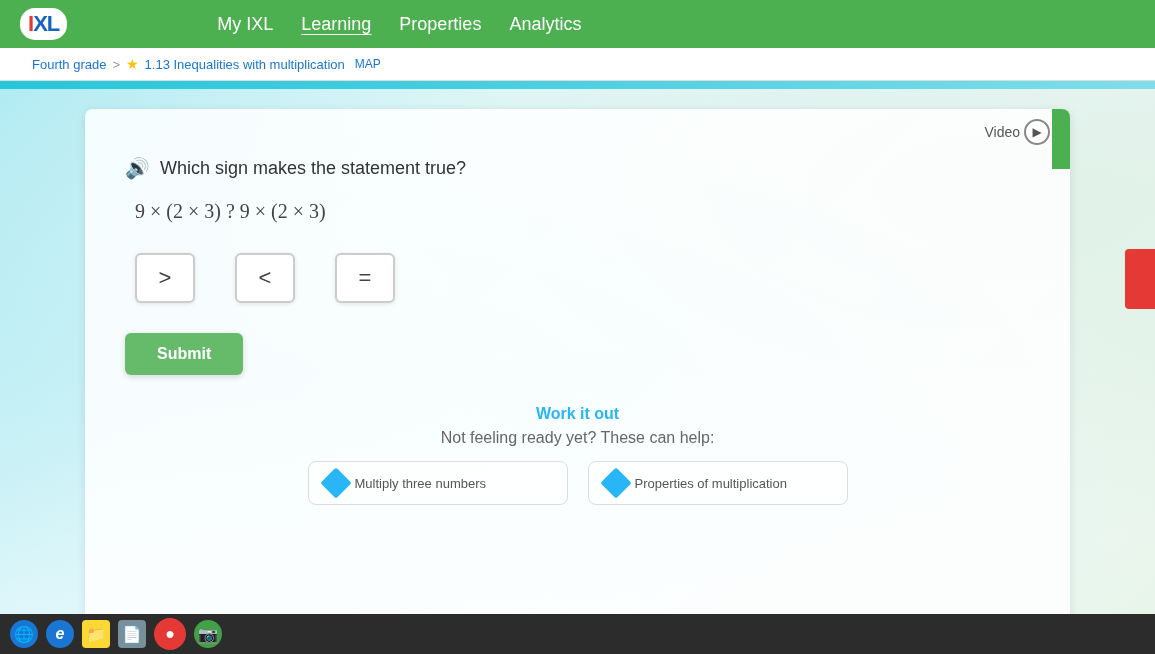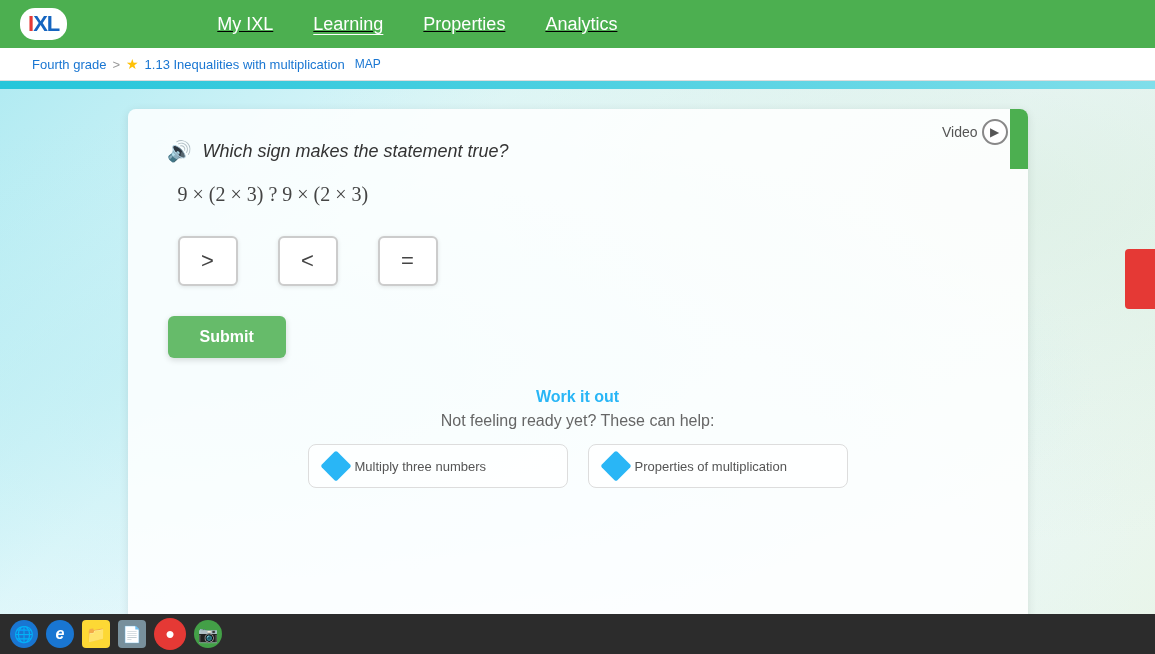--- a/index.html
+++ b/index.html
@@ -32,23 +32,22 @@
     .logo-text {
       font-size: 22px;
       font-weight: 900;
       color: #1565c0;
       letter-spacing: -1px;
     }
     .logo-i { color: #e53935; }
     .logo-l { color: #1565c0; }
     .nav-links {
       display: flex;
-      gap: 40px;
+      gap: 28px;
       margin-left: 120px;
-      text-decoration: underline;
     }
     .nav-link {
       color: white;
       text-decoration: none;
       font-size: 18px;
       font-weight: 500;
       cursor: pointer;
     }
     .nav-link.active {
       text-decoration: underline;
@@ -103,22 +102,22 @@
         radial-gradient(ellipse at 20% 50%, rgba(178,235,242,0.5) 0%, transparent 60%),
         radial-gradient(ellipse at 80% 20%, rgba(200,230,201,0.4) 0%, transparent 50%),
         radial-gradient(ellipse at 50% 80%, rgba(224,247,250,0.6) 0%, transparent 60%);
       z-index: 0;
     }
 
     
     .question-card {
       background: rgba(255,255,255,0.85);
       border-radius: 8px;
-      padding: 30px 40px;
-      width: 900px;
+      padding: 47px 40px;
+      width: 985px;
       margin: 10px auto 0 auto;
       position: relative;
       z-index: 1;
       box-shadow: 0 2px 10px rgba(0,0,0,0.1);
     }
 
     .video-btn-area {
       position: absolute;
       top: 10px;
       right: 20px;
@@ -163,21 +162,20 @@
       margin-bottom: 20px;
     }
     .sound-icon {
       color: #42a5f5;
       font-size: 20px;
       cursor: pointer;
     }
     .question-text {
       font-size: 18px;
       color: #333;
-      font-style: italic;
       text-align: center;
     }
 
     .equation {
       font-size: 20px;
       color: #444;
       margin-bottom: 30px;
       margin-left: 10px;
       font-family: 'Times New Roman', serif;
     }

